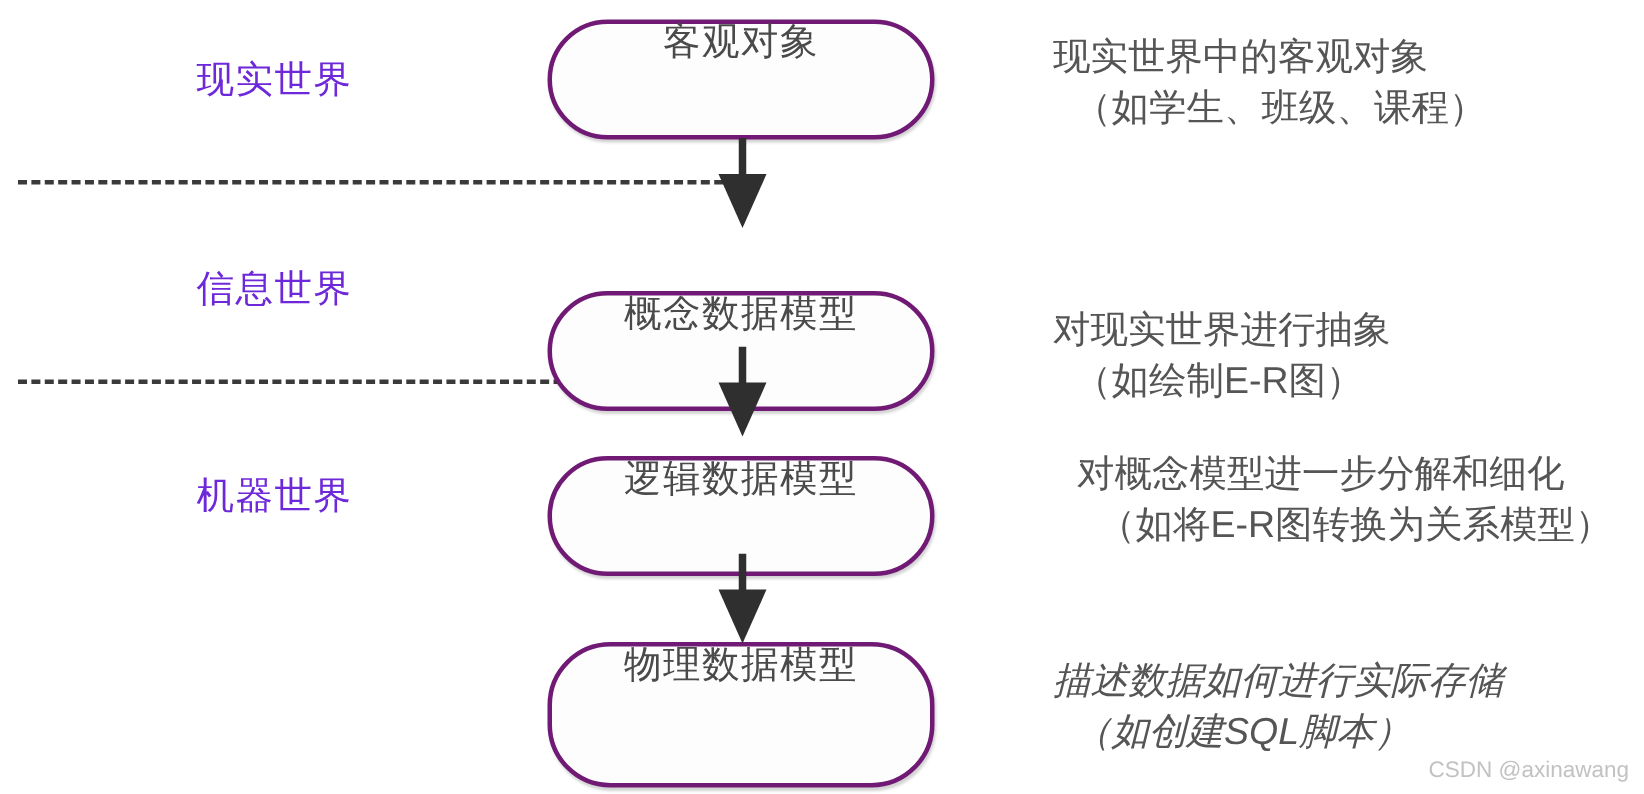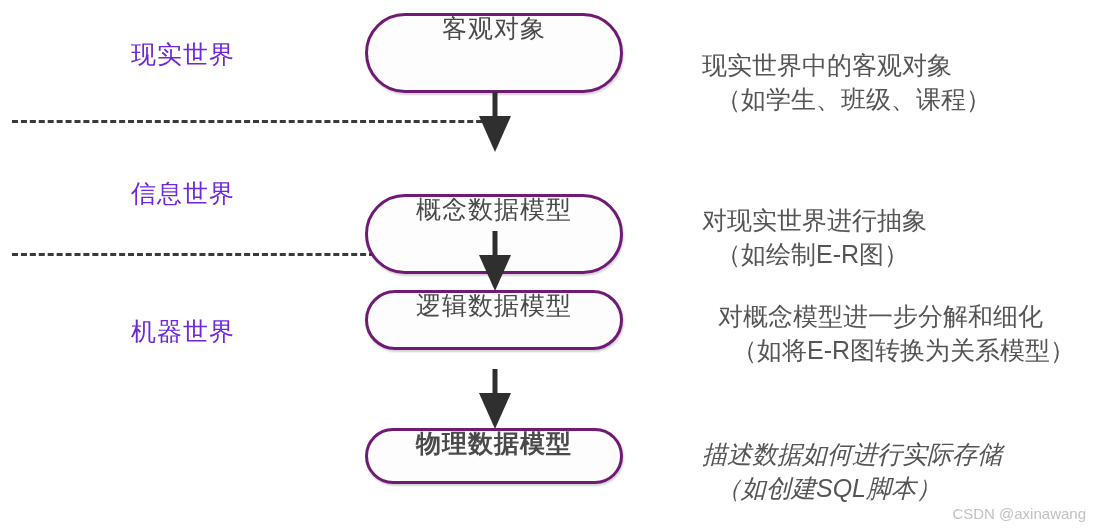--- a/index.html
+++ b/index.html
@@ -101,25 +101,25 @@
   <div class="divider" style="left:12px; top:253px; width:488px;"></div>
 
   <div class="node" style="left:365px; top:13px; width:258px; height:80px;">
     <span class="node-label">客观对象</span>
   </div>
 
   <div class="node" style="left:365px; top:152px; width:258px; height:80px;margin-top:42px;">
     <span class="node-label">概念数据模型</span>
   </div>
 
-  <div class="node" style="left:365px; top:290px; width:258px; height:60px;">
+  <div class="node" style="left:365px; top:304px; width:258px; height:80px;">
     <span class="node-label">逻辑数据模型</span>
   </div>
 
-  <div class="node" style="left:365px; top:428px; width:258px; height:56px;font-weight:bold;">
+  <div class="node" style="left:365px; top:428px; width:258px; height:97px;">
     <span class="node-label">物理数据模型</span>
   </div>
 
   <div class="arrow" style="left:470px; top:92px; width:50px; height:62px;">
     <svg width="50" height="62" viewBox="0 0 50 62">
       <line x1="25" y1="0" x2="25" y2="34" stroke="#2f2f2f" stroke-width="5"></line>
       <polygon points="25,60 9,24 41,24" fill="#2f2f2f"></polygon>
     </svg>
   </div>
 
@@ -130,21 +130,21 @@
     </svg>
   </div>
 
   <div class="arrow" style="left:470px; top:369px; width:50px; height:62px;">
     <svg width="50" height="62" viewBox="0 0 50 62">
       <line x1="25" y1="0" x2="25" y2="34" stroke="#2f2f2f" stroke-width="5"></line>
       <polygon points="25,60 9,24 41,24" fill="#2f2f2f"></polygon>
     </svg>
   </div>
 
-  <div class="desc" style="left:702px; top:21px;margin-top:27px;">
+  <div class="desc" style="left:702px; top:21px;">
     <span class="line1">现实世界中的客观对象</span>
     <span class="line2">（如学生、班级、课程）</span>
   </div>
 
   <div class="desc" style="left:702px; top:160px;margin-top:43px;">
     <span class="line1">对现实世界进行抽象</span>
     <span class="line2">（如绘制E-R图）</span>
   </div>
 
   <div class="desc" style="left:718px; top:299px;">

